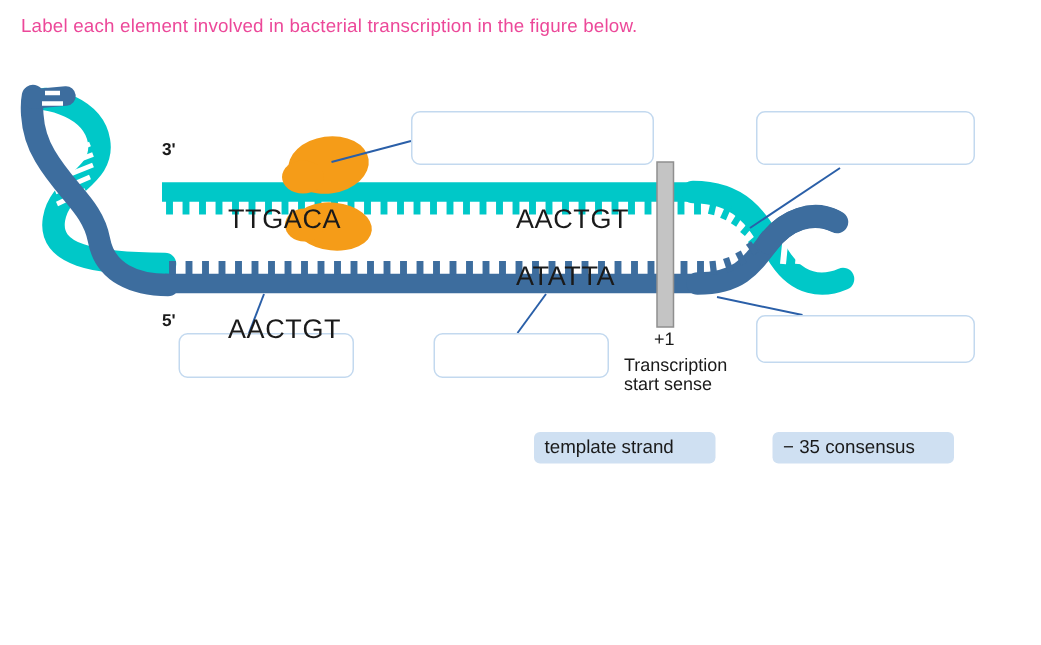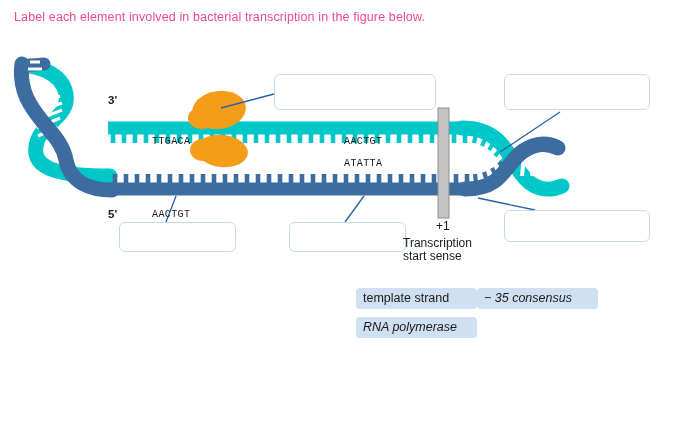--- a/index.html
+++ b/index.html
@@ -53,22 +53,22 @@
   #box-sense     { left: 119px; top: 172px; width: 117px; height: 30px; }
   #box-minus10   { left: 289px; top: 172px; width: 117px; height: 30px; }
   #box-botright  { left: 504px; top: 160px; width: 146px; height: 32px; }
 
   
   .fig-text {
     position: absolute;
     white-space: nowrap;
   }
   .seq {
-    font-family: Liberation Mono, monospace;
-    font-size: 10px;
+    font-family: Liberation Sans, sans-serif;
+    font-size: 18px;
     color: #1a1a1a;
     letter-spacing: 0.4px;
   }
   .prime {
     font-size: 11.5px;
     font-weight: bold;
     color: #1a1a1a;
   }
   .tss-num {
     font-size: 12px;
@@ -78,46 +78,47 @@
     font-size: 12px;
     color: #1a1a1a;
     line-height: 13px;
   }
 
   #label-3prime { left: 108px; top: 44px; }
   #label-5prime { left: 108px; top: 158px; }
   #seq-ttgaca   { left: 152px; top: 86px; }
   #seq-aactgt   { left: 152px; top: 120px; margin-top: 39px; }
   #seq-tataat   { left: 344px; top: 86px; }
-  #seq-atatta   { left: 344px; top: 108px; text-align: center; }
+  #seq-atatta   { left: 344px; top: 124px; text-align: center; }
   #tss-plus1    { left: 436px; top: 169px; }
-  #tss-text     { left: 403px; top: 187px; }
+  #tss-text     { left: 416px; top: 187px; }
 
   
   #answer-bank {
     position: absolute;
     left: 356px;
     top: 288px;
     width: 280px;
   }
   .bank-row {
     display: flex;
     margin-bottom: 8px;
+    justify-content: space-between;
   }
   .bank-tag {
     background: #cfe0f2;
     border-radius: 4px;
     padding: 3px 7px 4px 7px;
     font-size: 12.5px;
     color: #1a1a1a;
     white-space: nowrap;
     cursor: pointer;
   }
   .bank-col-a { width: 107px; }
-  .bank-col-b { width: 107px; font-style: italic; }
+  .bank-col-b { width: 107px; }
 </style>
 </head>
 <body>
 
 <div id="question-prompt">Label each element involved in bacterial transcription in the figure below.</div>
 
 <div id="figure">
 
   <svg class="fig-svg" width="694" height="230" viewBox="0 0 694 230">
 
@@ -290,15 +291,14 @@
     <div>start sense</div>
   </div>
 </div>
 
 <div id="answer-bank">
   <div class="bank-row">
     <span class="bank-tag bank-col-a">template strand</span>
     <span class="bank-tag bank-col-b">− 35 consensus</span>
   </div>
   <div class="bank-row">
-    <span class="bank-tag bank-col-b">RNA polymerase</span>
   </div>
 </div>
 
 </body></html>

